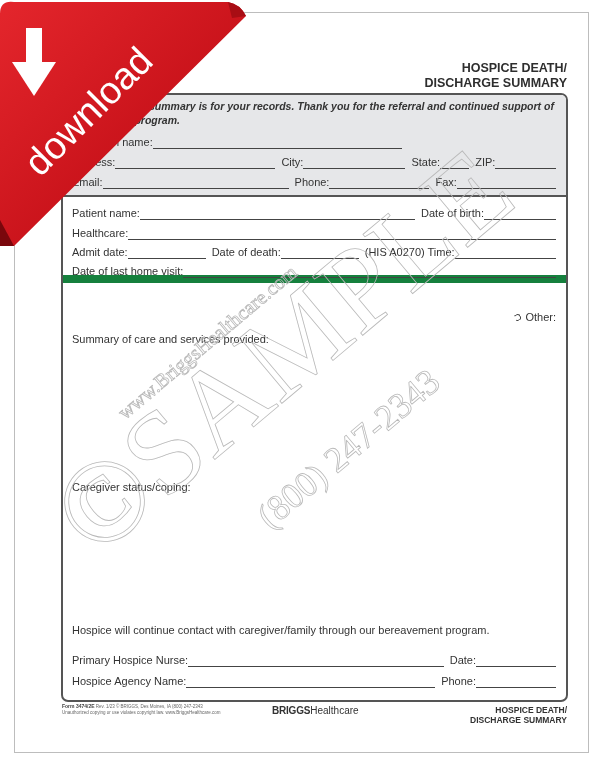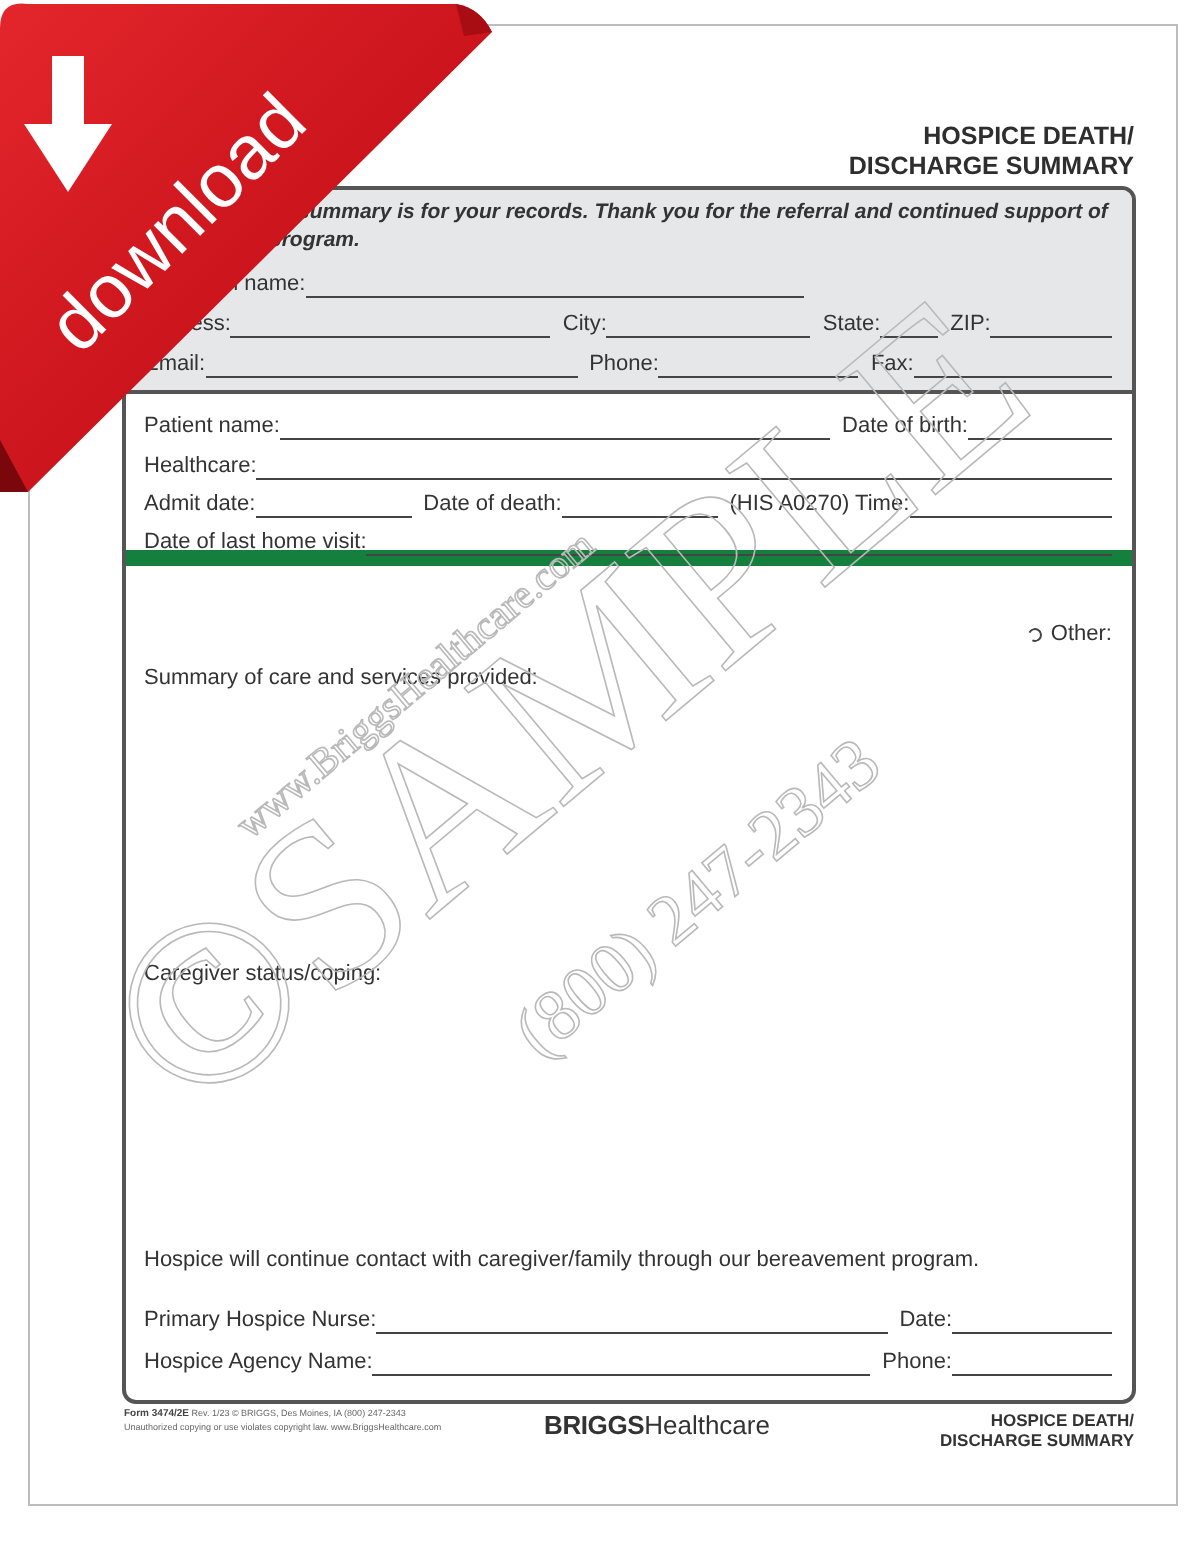--- a/index.html
+++ b/index.html
@@ -32,21 +32,21 @@
   .grow { flex: 1; }
   .gap { flex: none; width: 6px; }
 
   .radio { display: inline-flex; align-items: center; margin-right: 9px; }
   .radio .circ { display: inline-block; width: 7px; height: 7px; border: 1px solid #444; border-radius: 50%; margin-right: 4px; border-left-color: transparent; transform: rotate(-20deg); }
 
   .text { position: absolute; left: 9px; font-size: 11px; color: #333; }
 
   .footer-left { position: absolute; left: 62px; top: 704px; font-size: 4.5px; line-height: 5.5px; color: #666; }
   .footer-left b { color: #444; font-size: 5px; }
-  .brand { position: absolute; left: 272px; top: 705px; font-size: 13px; color: #333; }
+  .brand { position: absolute; left: 272px; top: 705px; font-size: 10px; color: #333; }
   .brand b { font-weight: bold; letter-spacing: -0.2px; }
   .footer-title { position: absolute; right: 33px; top: 705px; text-align: right; font-weight: bold; font-size: 8.5px; line-height: 10px; color: #333; }
 
   .watermark { position: absolute; left: 0; top: 0; width: 600px; height: 771px; pointer-events: none; }
 
   .ribbon { position: absolute; left: 0; top: 0; width: 250px; height: 250px; pointer-events: auto; }
 </style>
 </head>
 <body>
 

